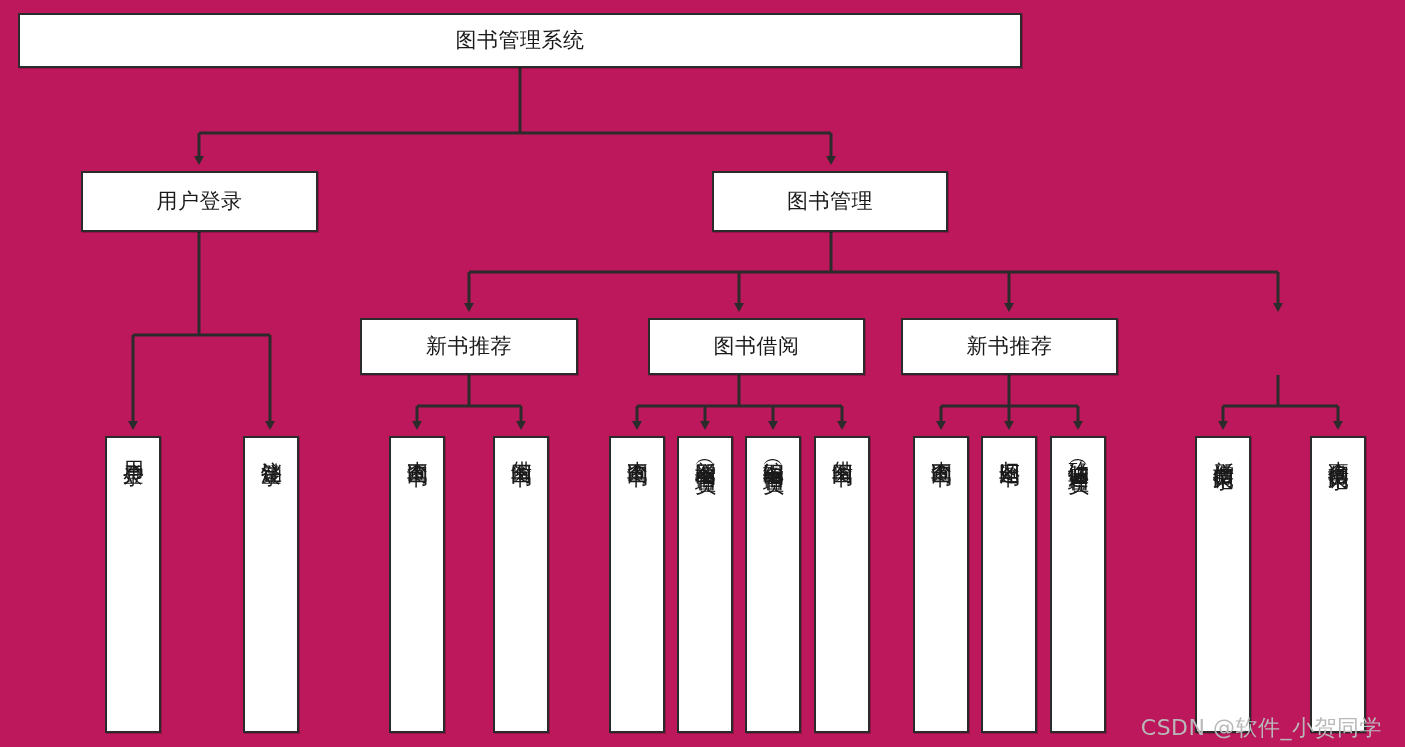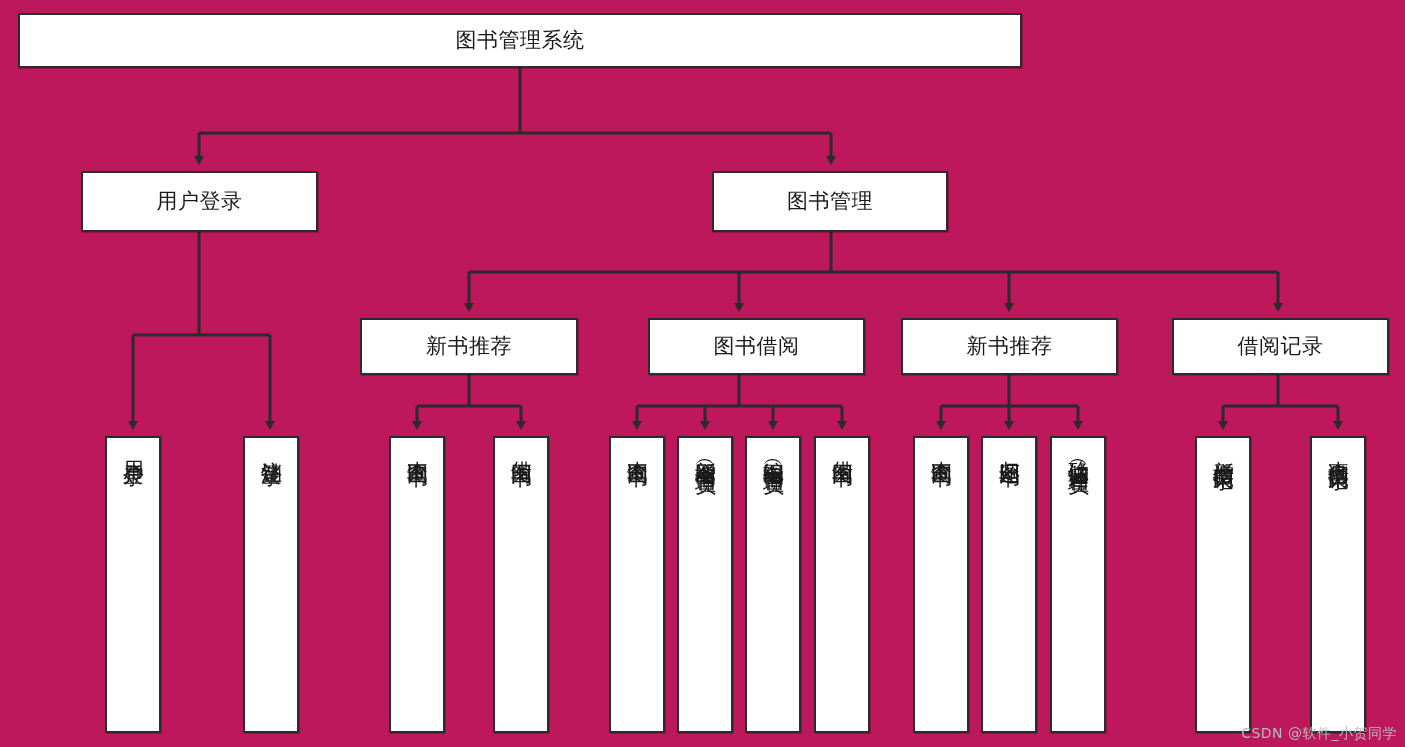--- a/index.html
+++ b/index.html
@@ -60,23 +60,23 @@
   .node.v .lbl {
     writing-mode: vertical-rl;
     text-orientation: upright;
     font-size: 21px;
     line-height: 1.0;
     letter-spacing: 2px;
     white-space: nowrap;
   }
   .watermark {
     position: absolute;
-    right: 8px;
+    right: 23px;
     bottom: 4px;
-    font-size: 14px;
+    font-size: 22px;
     color: #b9b9b9;
     letter-spacing: 0.5px;
     white-space: nowrap;
     font-family: "DejaVu Sans", "Liberation Sans", sans-serif;
   }
 </style>
 </head>
 <body>
 
 <div id="canvas">
@@ -148,23 +148,20 @@
   </div>
 
   <div class="node h" style="left:648px; top:318px; width:217px; height:57px;">
     <span class="lbl">图书借阅</span>
   </div>
 
   <div class="node h" style="left:901px; top:318px; width:217px; height:57px;">
     <span class="lbl">新书推荐</span>
   </div>
 
-  <div class="node h" style="left:1172px; top:318px; width:217px; height:57px;">
-    <span class="lbl">借阅记录</span>
-  </div>
 
   <div class="node v" style="left:105px; top:436px; width:56px; height:297px;">
     <span class="lbl">用户登录</span>
   </div>
 
   <div class="node v" style="left:243px; top:436px; width:56px; height:297px;">
     <span class="lbl">注销登录</span>
   </div>
 
   <div class="node v" style="left:389px; top:436px; width:56px; height:297px;">

